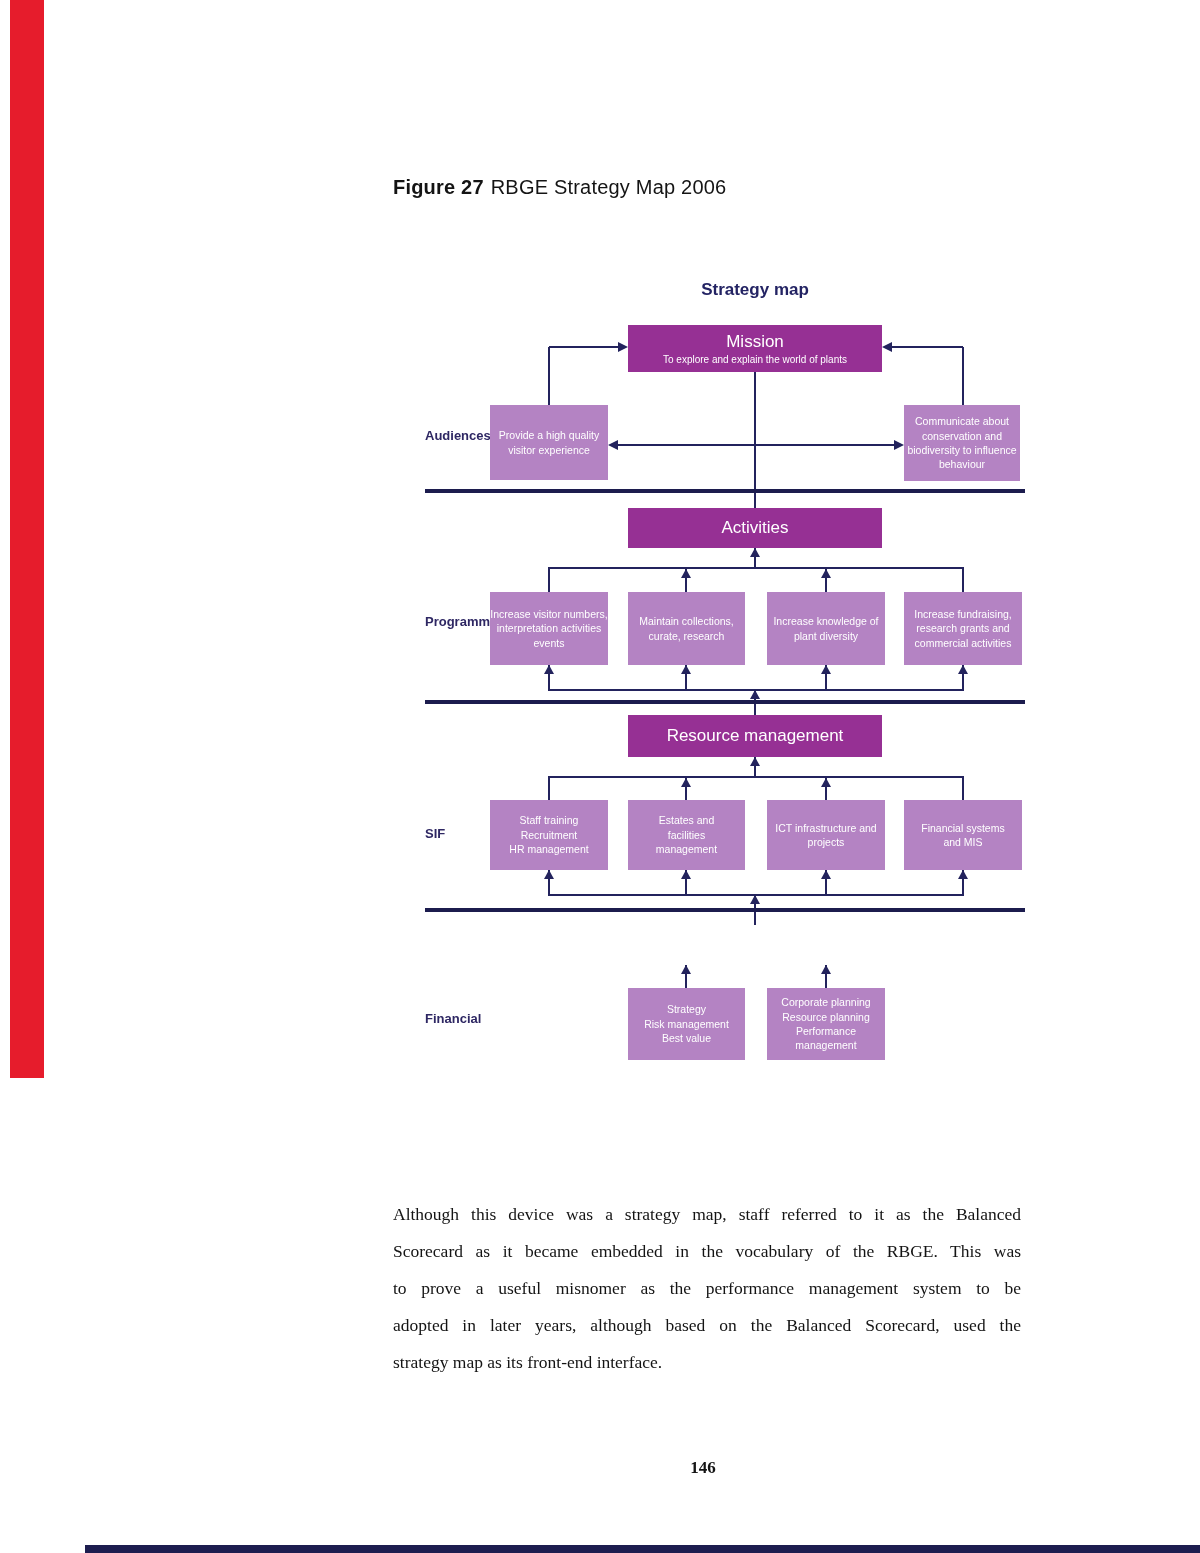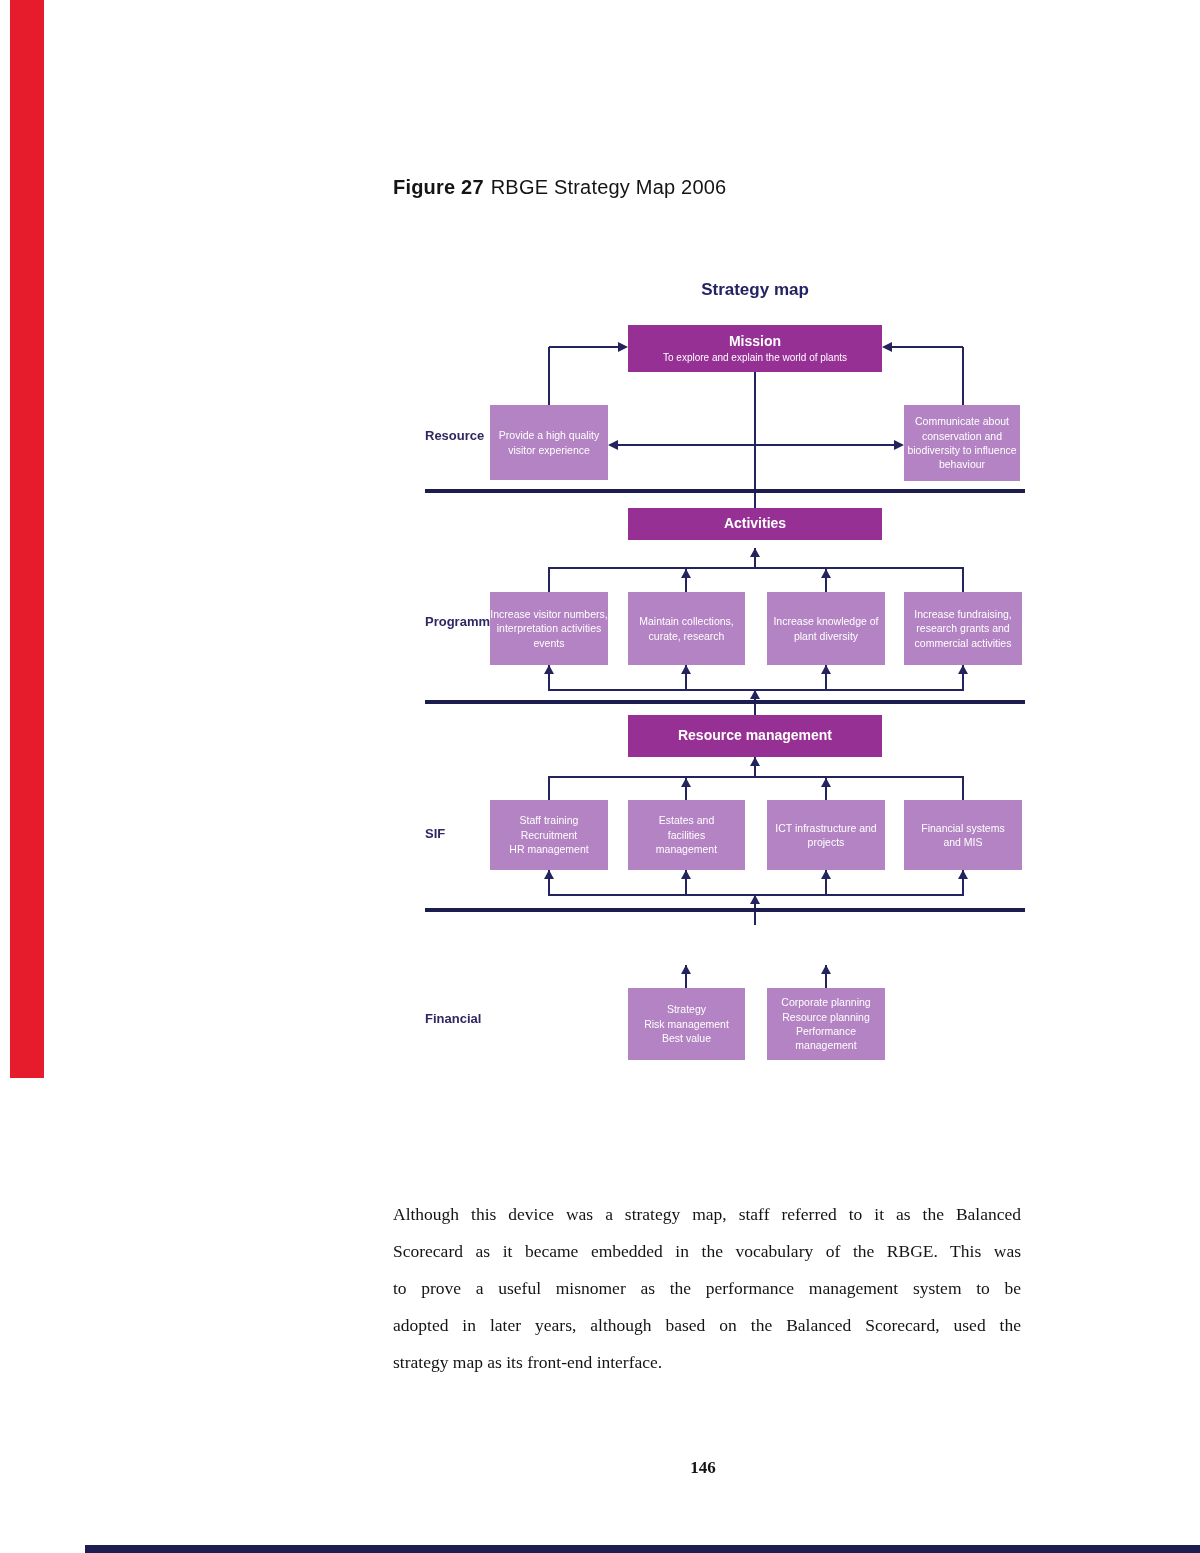--- a/index.html
+++ b/index.html
@@ -11,21 +11,21 @@
   .page{position:relative;width:1200px;height:1553px;background:#ffffff;margin:0 auto;
         font-family:"Liberation Sans",sans-serif;overflow:hidden;}
   .redbar{position:absolute;left:10px;top:0;width:34px;height:1078px;background:var(--red-bar);}
   .bottombar{position:absolute;left:85px;top:1545px;width:1115px;height:8px;background:var(--bottom-bar);}
   .fig-caption{position:absolute;left:393px;top:176px;font-size:20px;color:var(--ink);letter-spacing:.2px;}
   .fig-caption .fl{font-weight:700;margin-right:7px;}
   .map-title{position:absolute;left:628px;top:280px;width:254px;text-align:center;
              font-size:17px;font-weight:700;color:var(--heading);}
   .wbox{position:absolute;background:var(--dark-box);color:#fff;display:flex;flex-direction:column;
         justify-content:center;align-items:center;text-align:center;}
-  .wbox .t{font-size:14px;font-weight:700;line-height:1.25;}
+  .wbox .t{font-size:17px;font-weight:400;line-height:1.25;}
   .wbox .s{font-size:10px;font-weight:400;line-height:1.3;}
   .sbox{position:absolute;background:var(--light-box);color:#fff;display:flex;
         justify-content:center;align-items:center;text-align:center;
         font-size:10.5px;line-height:1.38;padding:0;box-sizing:border-box;white-space:pre-line;}
   .rlabel{position:absolute;font-size:13px;font-weight:700;color:var(--label);}
   .divider{position:absolute;left:425px;width:600px;height:4px;background:var(--divider);}
   .vl{position:absolute;width:2px;background:var(--line);}
   .hl{position:absolute;height:2px;background:var(--line);}
   .ar{position:absolute;width:0;height:0;}
   .ar-u{border-left:5px solid transparent;border-right:5px solid transparent;border-bottom:9px solid var(--line);}
@@ -59,30 +59,30 @@
 
   <div class="vl" style="left:548px;top:347px;height:58px;"></div>
   <div class="vl" style="left:962px;top:347px;height:58px;"></div>
   <div class="hl" style="left:549px;top:346px;width:71px;"></div>
   <div class="ar ar-r" style="left:618px;top:342px;"></div>
   <div class="hl" style="left:890px;top:346px;width:73px;"></div>
   <div class="ar ar-l" style="left:882px;top:342px;"></div>
 
   <div class="vl" style="left:754px;top:372px;height:136px;"></div>
 
-  <div class="rlabel" style="left:425px;top:428px;">Resource</div>
+  <div class="rlabel" style="left:425px;top:428px;">Audiences</div>
   <div class="sbox" style="left:490px;top:405px;width:118px;height:75px;">Provide a high quality visitor experience</div>
   <div class="sbox" style="left:904px;top:405px;width:116px;height:76px;">Communicate about conservation and biodiversity to influence behaviour</div>
   <div class="hl" style="left:618px;top:444px;width:276px;"></div>
   <div class="ar ar-l" style="left:608px;top:440px;"></div>
   <div class="ar ar-r" style="left:894px;top:440px;"></div>
 
   <div class="divider" style="top:489px;"></div>
 
-  <div class="wbox" style="left:628px;top:508px;width:254px;height:32px;">
+  <div class="wbox" style="left:628px;top:508px;width:254px;height:40px;">
     <div class="t">Activities</div>
   </div>
 
   <div class="vl" style="left:754px;top:548px;height:20px;"></div>
   <div class="ar ar-u" style="left:750px;top:548px;"></div>
   <div class="hl" style="left:548px;top:567px;width:416px;"></div>
   <div class="vl" style="left:548px;top:567px;height:25px;"></div>
   <div class="vl" style="left:685px;top:567px;height:25px;"></div>
   <div class="vl" style="left:825px;top:567px;height:25px;"></div>
   <div class="vl" style="left:962px;top:567px;height:25px;"></div>

